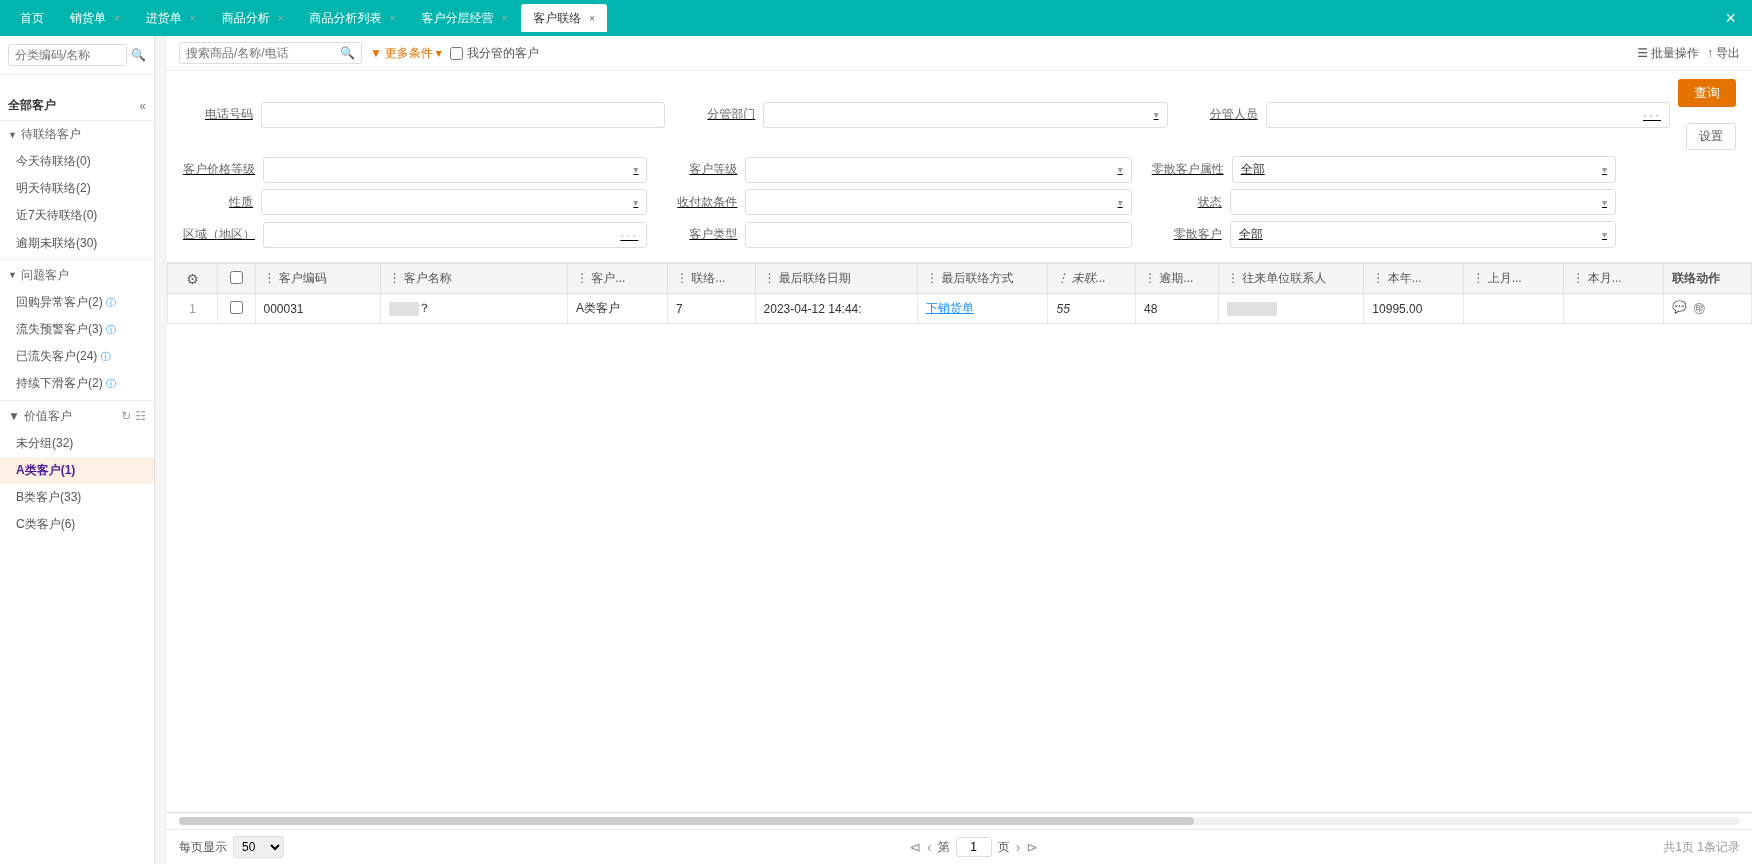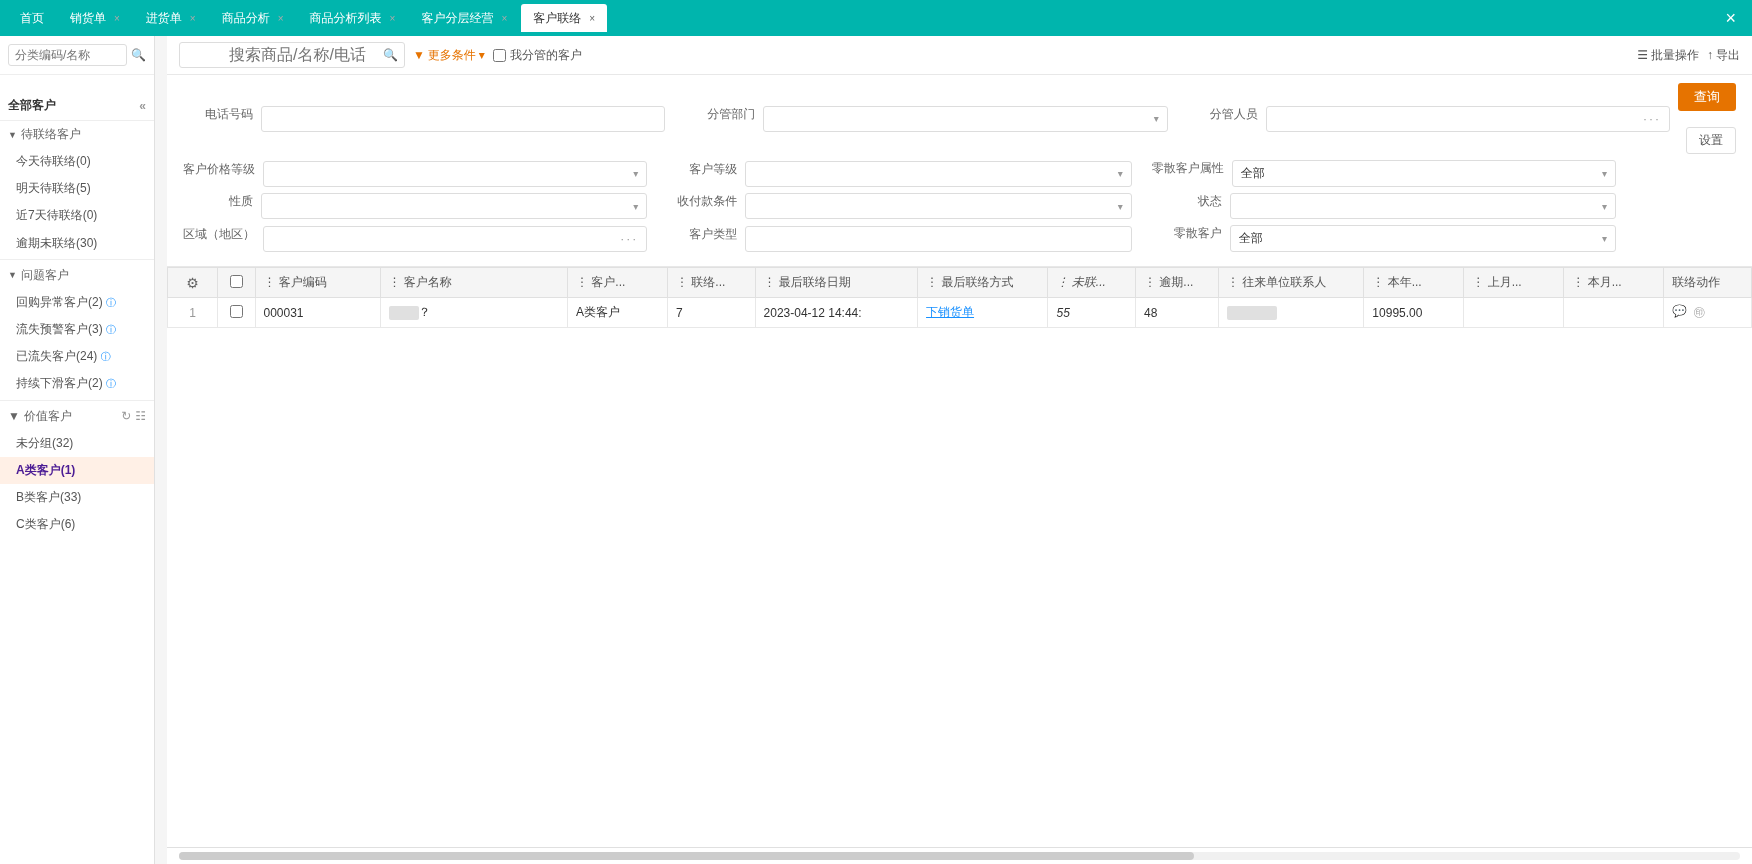--- a/index.html
+++ b/index.html
@@ -69,40 +69,40 @@
 
     
     .toolbar {
       display: flex; align-items: center; padding: 6px 12px;
       background: #fff; border-bottom: 1px solid #e8e8e8; gap: 8px;
     }
     .search-box {
       display: flex; align-items: center; border: 1px solid #ddd;
       border-radius: 3px; padding: 3px 6px; gap: 4px; min-width: 180px;
     }
-    .search-box input { border: none; outline: none; font-size: 16px; color: #0c4a6e; width: 150px; margin-left: 43px; }
+    .search-box input { border: none; outline: none; font-size: 12px; color: #0c4a6e; width: 150px; }
     .search-box .icon { color: #00b5ad; }
     .more-conditions {
       display: flex; align-items: center; gap: 3px;
       color: #e67300; cursor: pointer; font-size: 12px;
     }
     .my-customers { display: flex; align-items: center; gap: 4px; color: #555; cursor: pointer; }
     .my-customers input[type=checkbox] { cursor: pointer; }
     .toolbar-right { margin-left: auto; display: flex; gap: 8px; }
     .btn-batch { color: #555; cursor: pointer; display: flex; align-items: center; gap: 3px; }
     .btn-export { color: #555; cursor: pointer; display: flex; align-items: center; gap: 3px; }
 
     
     .filter-area {
       background: #fff; border-bottom: 1px solid #e8e8e8;
       padding: 8px 16px;
     }
     .filter-row { display: flex; align-items: center; margin-bottom: 6px; }
     .filter-item {
-      display: flex; flex: 1; min-width: 0;
+      display: flex; align-items: center; flex: 1; min-width: 0; text-decoration: underline;
     }
     .filter-label { color: #666; min-width: 70px; text-align: right; margin-right: 8px; white-space: nowrap; }
     .filter-input {
       flex: 1; border: 1px solid #ddd; border-radius: 3px;
       padding: 4px 8px; font-size: 12px; color: #333; outline: none;
       display: flex; align-items: center; justify-content: space-between;
       min-height: 26px; cursor: pointer; background: #fff;
     }
     .filter-input .arrow { color: #999; font-size: 10px; }
     .filter-input .dots { color: #999; font-size: 12px; letter-spacing: 2px; }
@@ -160,21 +160,21 @@
     .col-type { width: 80px; }
     .col-contact { width: 70px; }
     .col-last-date { width: 130px; }
     .col-last-way { width: 100px; }
     .col-no-contact { width: 70px; font-style: italic; }
     .col-overdue { width: 60px; }
     .col-company { width: 100px; }
     .col-year { width: 80px; }
     .col-last-month { width: 80px; }
     .col-this-month { width: 80px; }
-    .col-action { width: 70px; }
+    .col-action { width: 70px; font-weight: bold; }
 
     .gear-icon { font-size: 14px; color: #666; cursor: pointer; }
     .name-placeholder { display: inline-block; width: 30px; height: 14px; background: #e0e0e0; border-radius: 2px; vertical-align: middle; }
 
     .btn-query {
       background: #e67300; color: #fff; border: none; border-radius: 3px;
       padding: 5px 16px; cursor: pointer; font-size: 13px;
     }
     .btn-setting {
       background: #fff; color: #555; border: 1px solid #ddd; border-radius: 3px;
@@ -226,21 +226,21 @@
     <div class="sidebar-section-header">
       <span>全部客户</span>
       <div class="icons">«</div>
     </div>
 
     <div class="sidebar-group-label">
       <span class="triangle">▼</span>
       <span>待联络客户</span>
     </div>
     <div class="sidebar-item">今天待联络(0)</div>
-    <div class="sidebar-item">明天待联络(5)</div>
+    <div class="sidebar-item">明天待联络(2)</div>
     <div class="sidebar-item">近7天待联络(0)</div>
     <div class="sidebar-item">逾期未联络(30)</div>
 
     <div class="sidebar-divider"></div>
 
     <div class="sidebar-group-label">
       <span class="triangle">▼</span>
       <span>问题客户</span>
     </div>
     <div class="sidebar-item">回购异常客户(2) <span style="color:#1890ff;font-size:10px;">ⓘ</span></div>
@@ -483,15 +483,35 @@
         </tbody>
       </table>
     </div>
 
     <div class="scrollbar-area">
       <div class="h-scrollbar">
         <div class="h-scrollbar-thumb"></div>
       </div>
     </div>
 
+    <div class="footer">
+      <div class="page-size">
+        <span>每页显示</span>
+        <select>
+          <option>50</option>
+          <option>100</option>
+          <option>200</option>
+        </select>
+      </div>
+      <div class="pagination">
+        <span class="pg-btn">⊲</span>
+        <span class="pg-btn">‹</span>
+        <span>第</span>
+        <input type="text" value="1" style="">
+        <span>页</span>
+        <span class="pg-btn">›</span>
+        <span class="pg-btn">⊳</span>
+      </div>
+      <div class="total-info">共1页 1条记录</div>
+    </div>
 
   </div>
 </div>
 
 </body></html>

